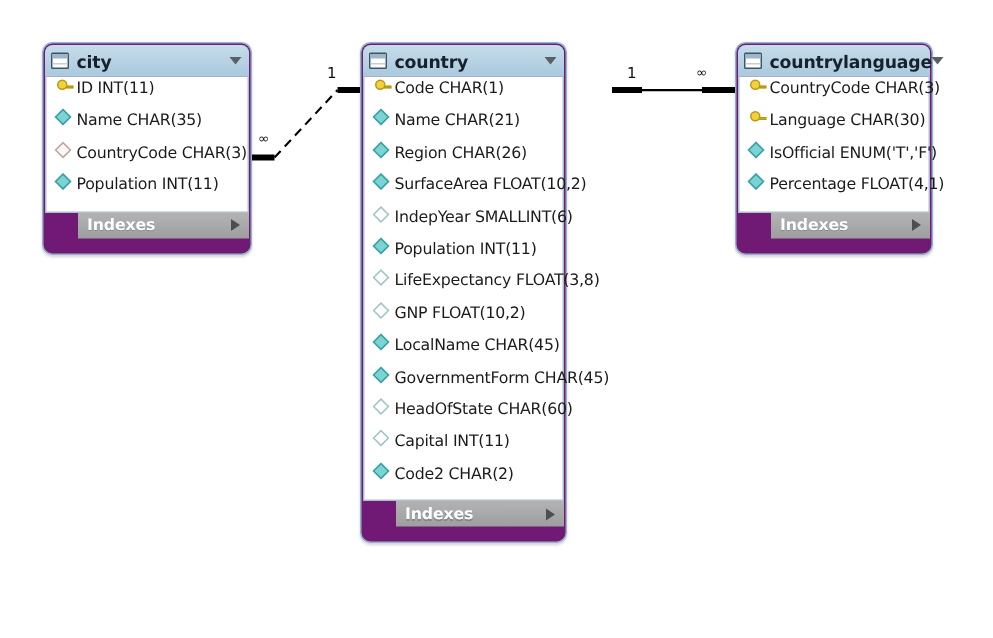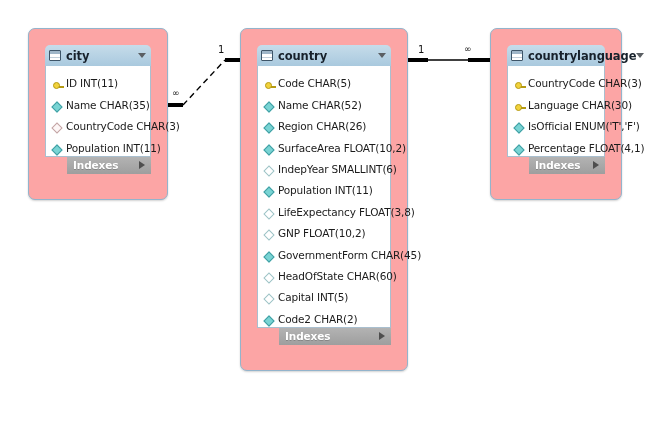--- a/index.html
+++ b/index.html
@@ -8,25 +8,25 @@
     width:662px;height:425px;
     background:#ffffff;
     font-family:"DejaVu Sans","Liberation Sans",sans-serif;
     overflow:hidden;position:relative;
   }
   #canvas{position:absolute;inset:0;width:662px;height:425px;}
 
   
   .table-box{
     position:absolute;
-    background:#fca5a5;
+    background:#701a75;
     border:1px solid #93b4cc;
     border-radius:7px;
     box-sizing:border-box;
-    padding:16px;
+    padding:1px;
     box-shadow:0 1px 2px rgba(0,0,0,.18);
     z-index:5;
   }
   .tbl-header{
     height:21px;
     display:flex;align-items:center;
     padding:0 5px 0 4px;
     background:linear-gradient(to bottom,#c6dcea 0%,#a9c9de 100%);
     border-radius:5px 5px 0 0;
     position:relative;
@@ -63,21 +63,21 @@
   
   .cols{
     background:#ffffff;
     border:1px solid #a9bfcf;
     border-top:none;
     box-sizing:border-box;
     padding:2px 0 2px 0;
   }
   .col-row{
     height:21.4px;
-    display:flex;align-items:flex-end;
+    display:flex;align-items:flex-start;
     padding-left:4px;
     white-space:nowrap;
   }
   .col-ico{width:13px;flex:none;display:flex;align-items:center;justify-content:center;}
   
   .key{
     width:7px;height:7px;border-radius:50%;
     background:#f2d23c;border:1px solid #b59a13;
     position:relative;box-sizing:border-box;
   }
@@ -187,38 +187,38 @@
         <span class="col-label">Population INT(11)</span>
       </div>
     </div>
     <div class="indexes">
       <span class="idx-label">Indexes</span>
       <span class="chevron-right"></span>
     </div>
     <div class="tbl-foot"></div>
   </div>
 
-  <div class="table-box" style="left:240px;top:28px;width:168px;">
+  <div class="table-box" style="left:240px;top:28px;width:138px;">
     <div class="tbl-header">
       <span class="tbl-icon"></span>
       <span class="tbl-title">country</span>
       <span class="chevron-down"></span>
     </div>
     <div class="cols">
       <div class="col-row">
         <span class="col-ico">
             <span class="key"></span>
           </span>
-        <span class="col-label">Code CHAR(5)</span>
-      </div>
-      <div class="col-row">
-        <span class="col-ico">
-            <span class="dia"></span>
-          </span>
-        <span class="col-label">Name CHAR(52)</span>
+        <span class="col-label">Code CHAR(1)</span>
+      </div>
+      <div class="col-row">
+        <span class="col-ico">
+            <span class="dia"></span>
+          </span>
+        <span class="col-label">Name CHAR(21)</span>
       </div>
       <div class="col-row">
         <span class="col-ico">
             <span class="dia"></span>
           </span>
         <span class="col-label">Region CHAR(26)</span>
       </div>
       <div class="col-row">
         <span class="col-ico">
             <span class="dia"></span>
@@ -246,33 +246,39 @@
       <div class="col-row">
         <span class="col-ico">
             <span class="dia null"></span>
           </span>
         <span class="col-label">GNP FLOAT(10,2)</span>
       </div>
       <div class="col-row">
         <span class="col-ico">
             <span class="dia"></span>
           </span>
+        <span class="col-label">LocalName CHAR(45)</span>
+      </div>
+      <div class="col-row">
+        <span class="col-ico">
+            <span class="dia"></span>
+          </span>
         <span class="col-label">GovernmentForm CHAR(45)</span>
       </div>
       <div class="col-row">
         <span class="col-ico">
             <span class="dia null"></span>
           </span>
         <span class="col-label">HeadOfState CHAR(60)</span>
       </div>
       <div class="col-row">
         <span class="col-ico">
             <span class="dia null"></span>
           </span>
-        <span class="col-label">Capital INT(5)</span>
+        <span class="col-label">Capital INT(11)</span>
       </div>
       <div class="col-row">
         <span class="col-ico">
             <span class="dia"></span>
           </span>
         <span class="col-label">Code2 CHAR(2)</span>
       </div>
     </div>
     <div class="indexes">
       <span class="idx-label">Indexes</span>

